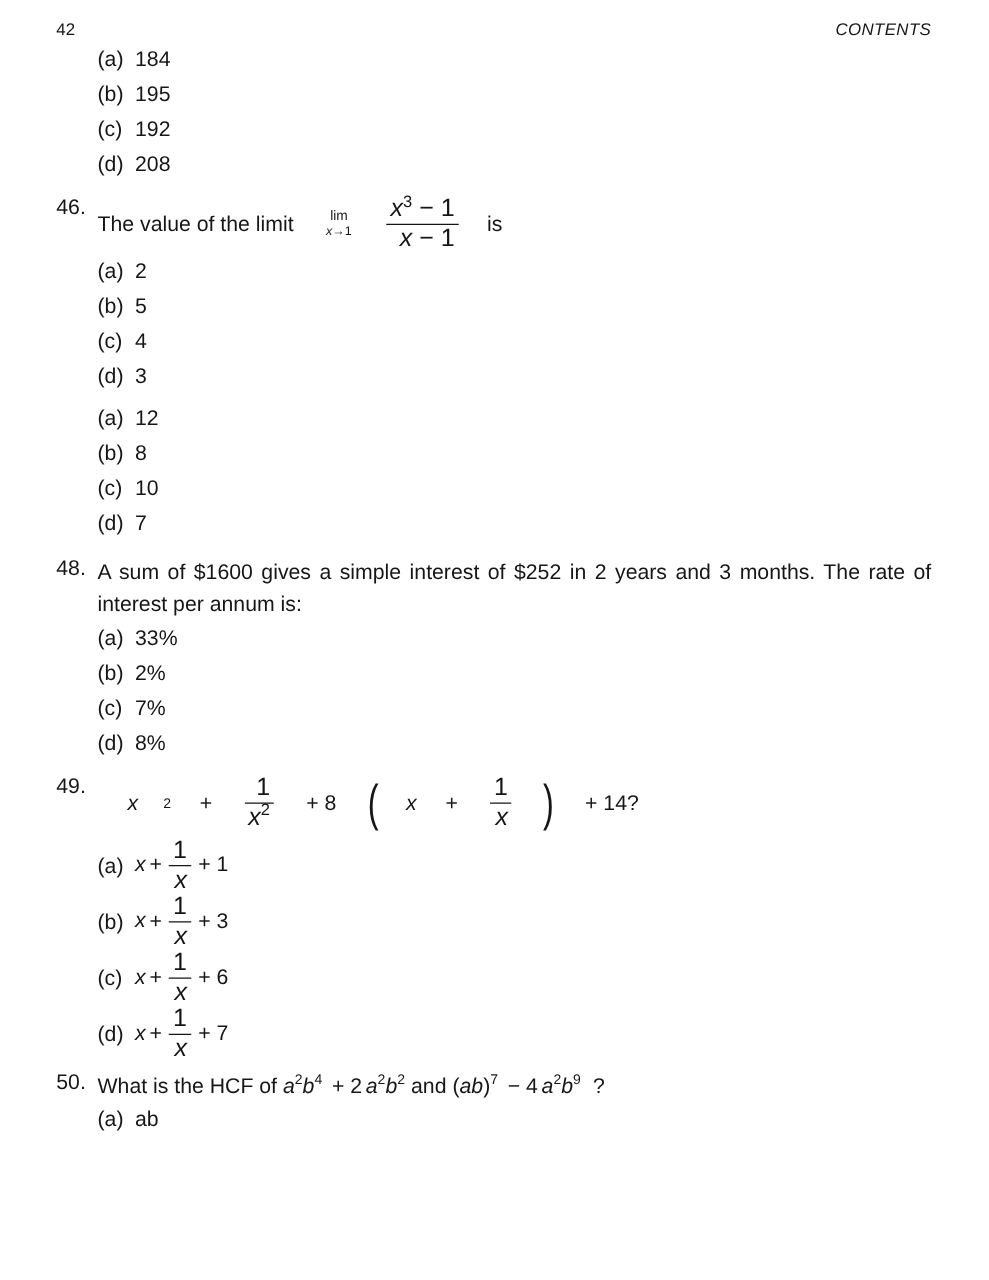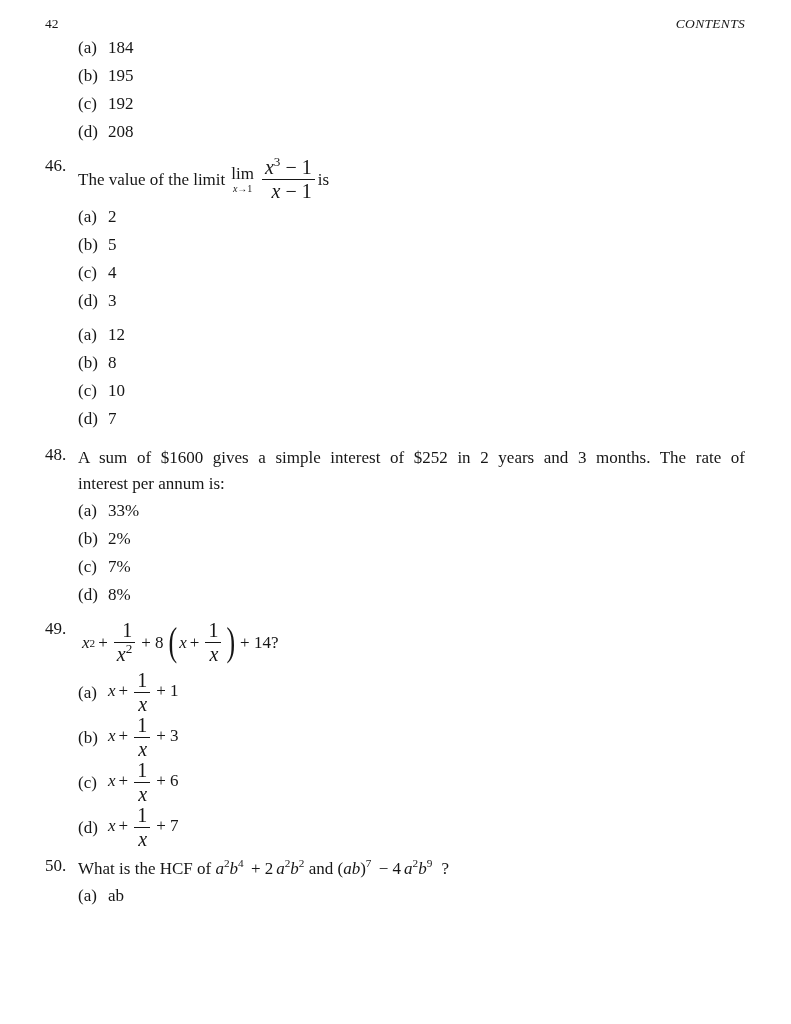--- a/index.html
+++ b/index.html
@@ -1,45 +1,45 @@
 <!DOCTYPE html>
 <html><head>
 <meta charset="utf-8">
 <style>
   * { margin:0; padding:0; box-sizing:border-box; }
   html,body { background:#ffffff; }
   .page {
     width:791px; height:1024px; overflow:hidden;
     background:#ffffff; color:#161616;
-    font-family:Liberation Serif, serif;
+    font-family:Liberation Sans, sans-serif;
     font-size:17px;
     padding:16px 46px 16px 45px;
     position:relative;
   }
   .pagehead { display:flex; justify-content:space-between; align-items:baseline; font-size:13.5px; height:18px; }
   .running { font-style:italic; letter-spacing:0.3px; }
   .optgroup { margin-top:4px; margin-bottom:6px; }
   .opt { display:flex; align-items:baseline; margin-left:33px; height:28px; }
   .optlabel { width:30px; flex:none; }
   .opt-math { height:45px; align-items:center; }
   .opt-math .optlabel { align-self:center; }
   .q { display:flex; margin-top:8px; }
   .q-tight { margin-top:6px; }
   .qnum { width:33px; flex:none; }
-  .qbody { flex:1; line-height:26px; }
+  .qbody { flex:1; line-height:26px;gap:20px; }
   .jline { display:block; text-align:justify; text-align-last:justify; }
   .mline { line-height:normal; display:flex; align-items:center; flex-wrap:nowrap; }
   i, .it { font-style:italic; }
   sup { font-size:66%; line-height:0; }
   .mop { margin:0 3px; }
   .frac { display:inline-block; vertical-align:middle; text-align:right; font-size:20px; line-height:1.15; margin:0 3px; }
   .frac .num { display:block; padding:0 3px; }
   .frac .den { display:block; border-top:1.3px solid #161616; padding:0 3px; }
   .limop { display:inline-block; text-align:center; vertical-align:middle; line-height:1; margin:0 5px 0 6px; }
-  .limop .limword { display:block; font-size:17px; }
+  .limop .limword { display:block; font-size:11px; }
   .limop .limsub { display:block; font-size:10px; margin-top:2px; }
   .bigp { display:inline-block; font-size:26px; transform:scaleY(1.55); vertical-align:middle; margin:0 2px; font-weight:400; }
   .mspace { display:inline-block; width:4px; }
   .qmark { margin-left:5px; }
 </style>
 </head>
 <body>
 
 <div class="page">
 

